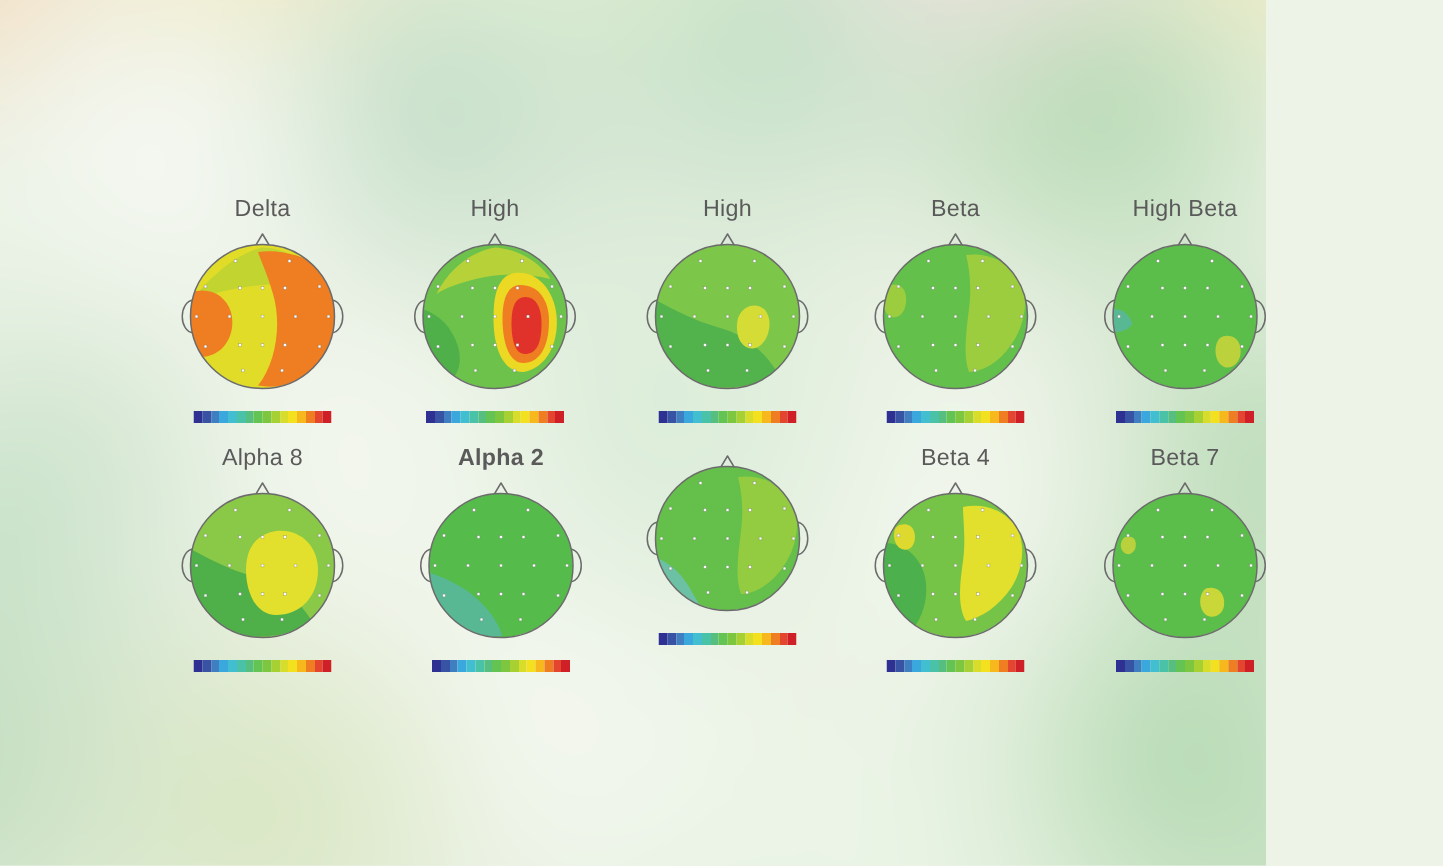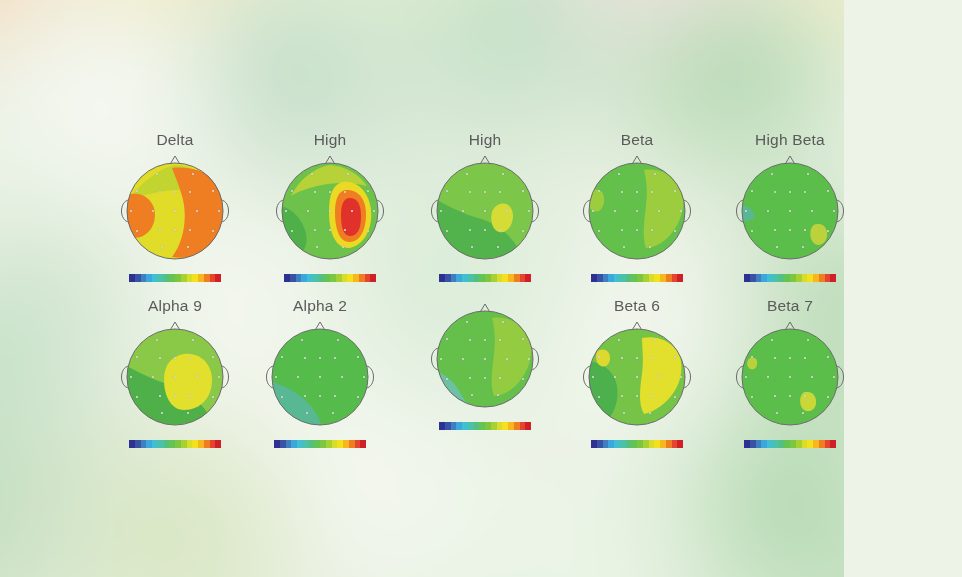--- a/index.html
+++ b/index.html
@@ -413,21 +413,21 @@
           <span style="background: rgb(167, 209, 51);"></span>
           <span style="background: rgb(216, 220, 42);"></span>
           <span style="background: rgb(243, 224, 31);"></span>
           <span style="background: rgb(246, 184, 28);"></span>
           <span style="background: rgb(239, 125, 34);"></span>
           <span style="background: rgb(227, 69, 46);"></span>
           <span style="background: rgb(207, 32, 39);"></span>
         </div>
       </div>
       <div class="map-cell" style="left: 95px; top: 297px;">
-        <div class="map-title">Alpha 9</div>
+        <div class="map-title">Alpha 8</div>
         <div class="head-wrap">
           <svg viewBox="0 0 118 118">
             <defs>
               <clipPath id="clip-alpha-1">
                 <circle cx="59" cy="59" r="48"></circle>
               </clipPath>
             </defs>
             <path d="M 53,14 L 59,4 L 65,14" fill="none" stroke="#6b6b6b" stroke-width="1" stroke-linejoin="round"></path>
             <path d="M 13,48 C 3,49 3,69 13,70" fill="none" stroke="#6b6b6b" stroke-width="1"></path>
             <path d="M 105,48 C 115,49 115,69 105,70" fill="none" stroke="#6b6b6b" stroke-width="1"></path>
@@ -472,21 +472,21 @@
           <span style="background: rgb(124, 199, 63);"></span>
           <span style="background: rgb(167, 209, 51);"></span>
           <span style="background: rgb(216, 220, 42);"></span>
           <span style="background: rgb(243, 224, 31);"></span>
           <span style="background: rgb(246, 184, 28);"></span>
           <span style="background: rgb(239, 125, 34);"></span>
           <span style="background: rgb(227, 69, 46);"></span>
           <span style="background: rgb(207, 32, 39);"></span>
         </div>
       </div>
-      <div class="map-cell" style="left: 240px; top: 297px;">
+      <div class="map-cell" style="left: 254px; top: 297px; font-weight: bold;">
         <div class="map-title">Alpha 2</div>
         <div class="head-wrap">
           <svg viewBox="0 0 118 118">
             <defs>
               <clipPath id="clip-alpha-2">
                 <circle cx="59" cy="59" r="48"></circle>
               </clipPath>
             </defs>
             <path d="M 53,14 L 59,4 L 65,14" fill="none" stroke="#6b6b6b" stroke-width="1" stroke-linejoin="round"></path>
             <path d="M 13,48 C 3,49 3,69 13,70" fill="none" stroke="#6b6b6b" stroke-width="1"></path>
@@ -591,21 +591,21 @@
           <span style="background: rgb(167, 209, 51);"></span>
           <span style="background: rgb(216, 220, 42);"></span>
           <span style="background: rgb(243, 224, 31);"></span>
           <span style="background: rgb(246, 184, 28);"></span>
           <span style="background: rgb(239, 125, 34);"></span>
           <span style="background: rgb(227, 69, 46);"></span>
           <span style="background: rgb(207, 32, 39);"></span>
         </div>
       </div>
       <div class="map-cell" style="left: 557px; top: 297px;">
-        <div class="map-title">Beta 6</div>
+        <div class="map-title">Beta 4</div>
         <div class="head-wrap">
           <svg viewBox="0 0 118 118">
             <defs>
               <clipPath id="clip-beta-2">
                 <circle cx="59" cy="59" r="48"></circle>
               </clipPath>
             </defs>
             <path d="M 53,14 L 59,4 L 65,14" fill="none" stroke="#6b6b6b" stroke-width="1" stroke-linejoin="round"></path>
             <path d="M 13,48 C 3,49 3,69 13,70" fill="none" stroke="#6b6b6b" stroke-width="1"></path>
             <path d="M 105,48 C 115,49 115,69 105,70" fill="none" stroke="#6b6b6b" stroke-width="1"></path>

